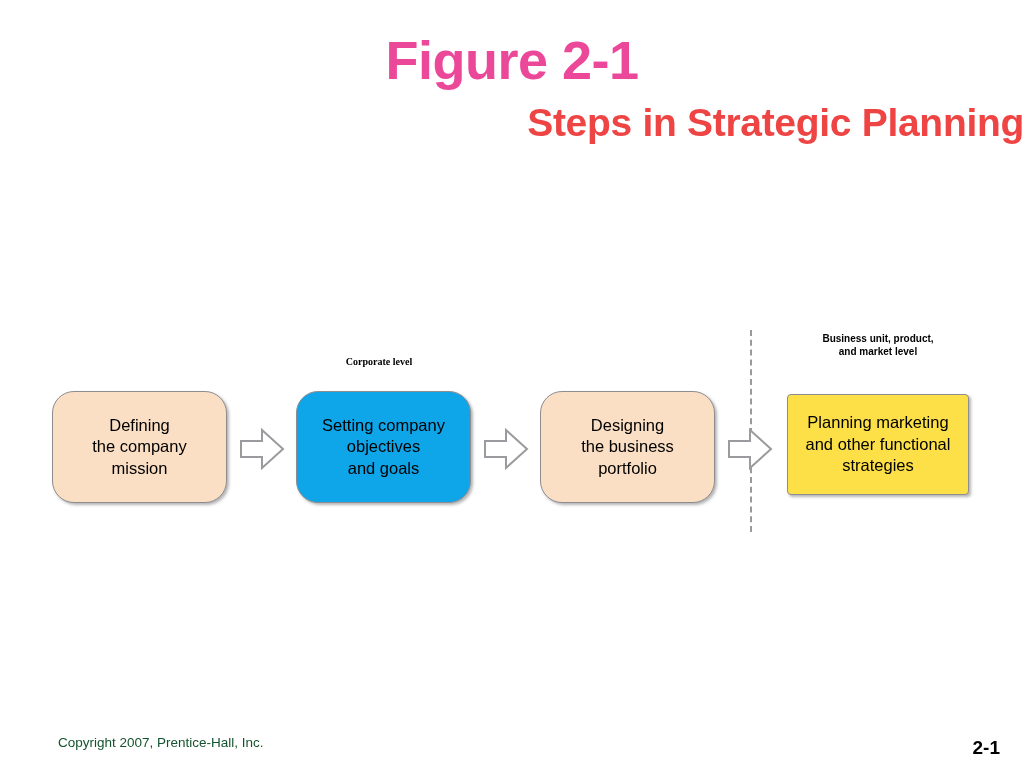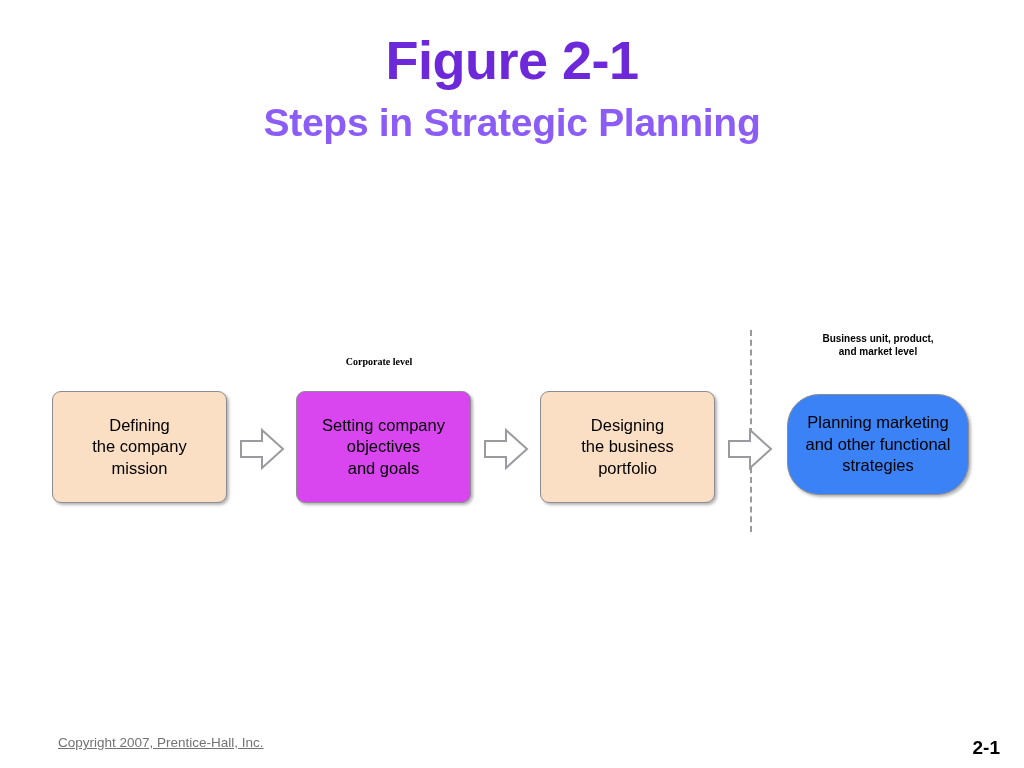--- a/index.html
+++ b/index.html
@@ -24,33 +24,33 @@
 
   
   .title {
     position: absolute;
     left: 0;
     right: 0;
     top: 32px;
     text-align: center;
     font-size: 54px;
     font-weight: bold;
-    color: #6d28d9;
+    color: #ec4899;
     letter-spacing: -0.5px;
     line-height: 1.05;
   }
   .subtitle {
     position: absolute;
     left: 0;
     right: 0;
     top: 102px;
-    text-align: center;
+    text-align: right;
     font-size: 39px;
     font-weight: bold;
-    color: #8b5cf6;
+    color: #ef4444;
     letter-spacing: -0.3px;
     line-height: 1.1;
   }
 
   
   .diagram {
     position: absolute;
     left: 0;
     top: 0;
     width: 1024px;
@@ -84,55 +84,54 @@
     top: 330px;
     width: 0;
     height: 202px;
     border-left: 2px dashed #9a9a9a;
   }
 
   .step-box {
     position: absolute;
     box-sizing: border-box;
     border: 1.5px solid #8d8d91;
-    border-radius: 9px;
+    border-radius: 22px;
     display: flex;
     align-items: center;
     justify-content: center;
     text-align: center;
     font-size: 16.5px;
     color: #000000;
     line-height: 1.3;
     white-space: pre-line;
     box-shadow: 2px 2px 3px rgba(120,120,125,0.55);
   }
 
   .step-box.b1 { left: 52px;  top: 391px; width: 175px; height: 112px; background: #FBDFC4; }
-  .step-box.b2 { left: 296px; top: 391px; width: 175px; height: 112px; background: #d946ef; }
+  .step-box.b2 { left: 296px; top: 391px; width: 175px; height: 112px; background: #0ea5e9; }
   .step-box.b3 { left: 540px; top: 391px; width: 175px; height: 112px; background: #FBDFC4; }
-  .step-box.b4 { left: 787px; top: 394px; width: 182px; height: 101px; background: #3b82f6; border-radius: 32px; }
+  .step-box.b4 { left: 787px; top: 394px; width: 182px; height: 101px; background: #fde047; border-radius: 4px; }
 
   .arrow {
     position: absolute;
     top: 425px;
     width: 46px;
     height: 48px;
   }
   .arrow.a1 { left: 239px; }
   .arrow.a2 { left: 483px; }
   .arrow.a3 { left: 727px; }
 
   
   .copyright {
     position: absolute;
     left: 58px;
     top: 735px;
     font-size: 13.5px;
-    color: #737373;
-    text-decoration: underline;
+    color: #14532d;
   }
   .page-number {
     position: absolute;
     right: 24px;
     top: 737px;
     font-size: 19px;
     font-weight: bold;
     color: #000000;
     text-align: right;
   }

